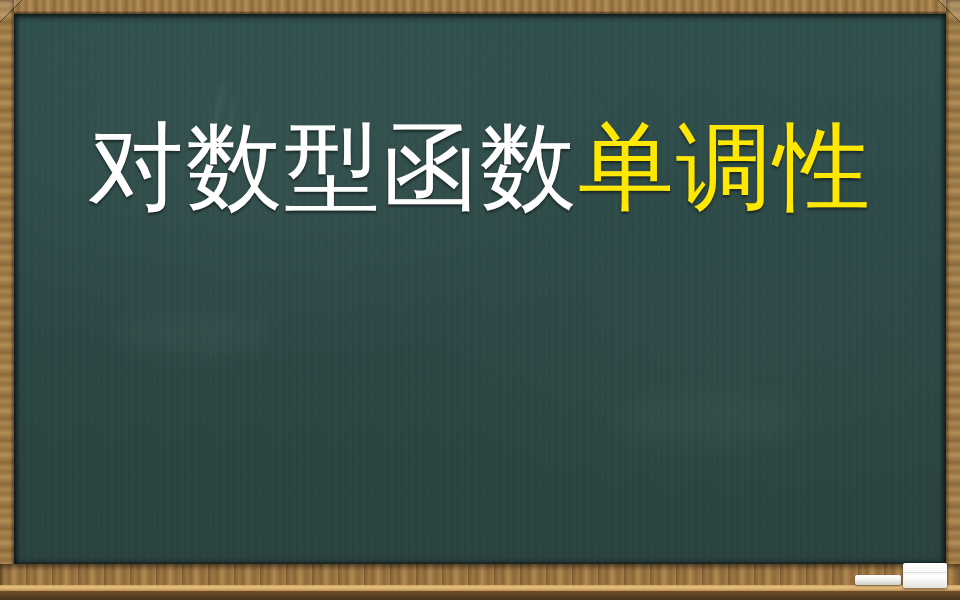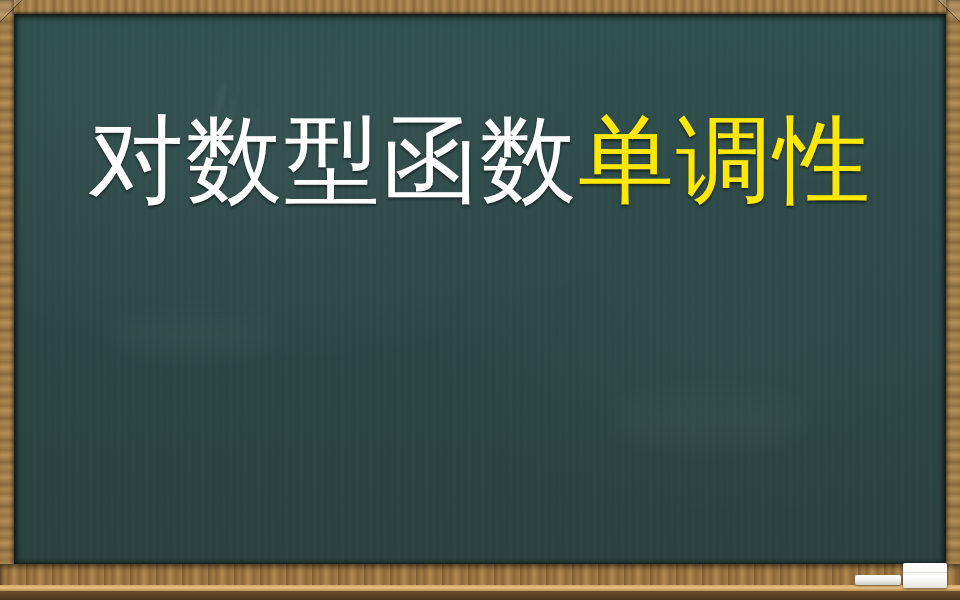--- a/index.html
+++ b/index.html
@@ -164,21 +164,21 @@
   .title-wrap {
     position: absolute;
     left: 14px;
     top: 120px;
     width: 932px;
     text-align: center;
     line-height: 1;
     white-space: nowrap;
   }
   .title {
-    font-family: Liberation Mono, monospace;
+    font-family: Liberation Serif, serif;
     font-size: 96px;
     font-weight: 400;
     letter-spacing: 2px;
     text-shadow:
       0 2px 3px rgba(0,0,0,.55),
       0 0 1px rgba(255,255,255,.25);
   }
   .title .seg-white { color: #ffffff; }
   .title .seg-accent { color: #ffe800; }
 

